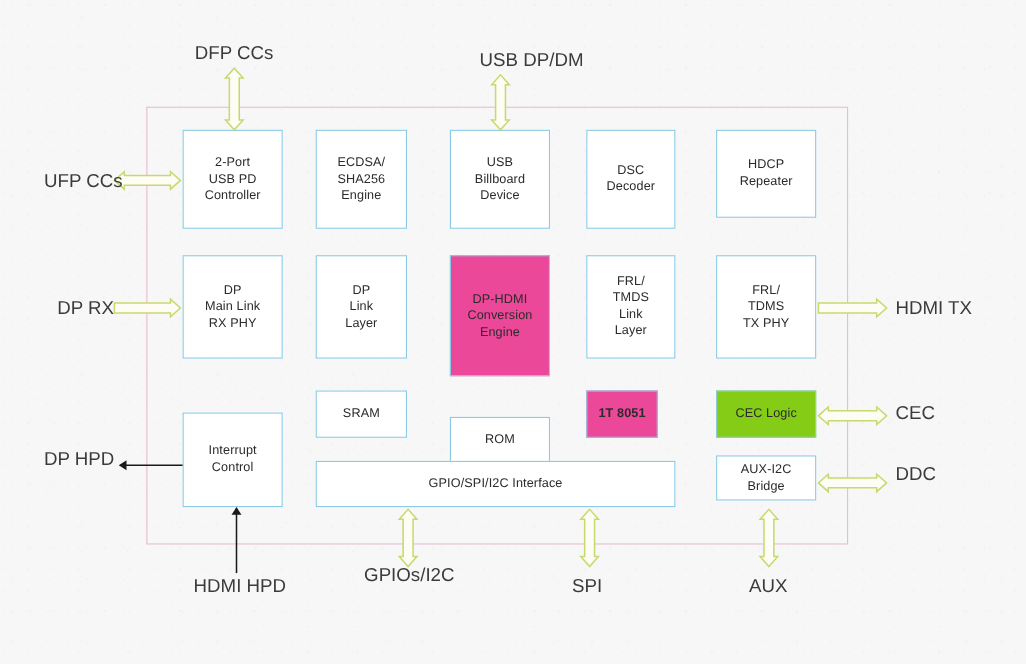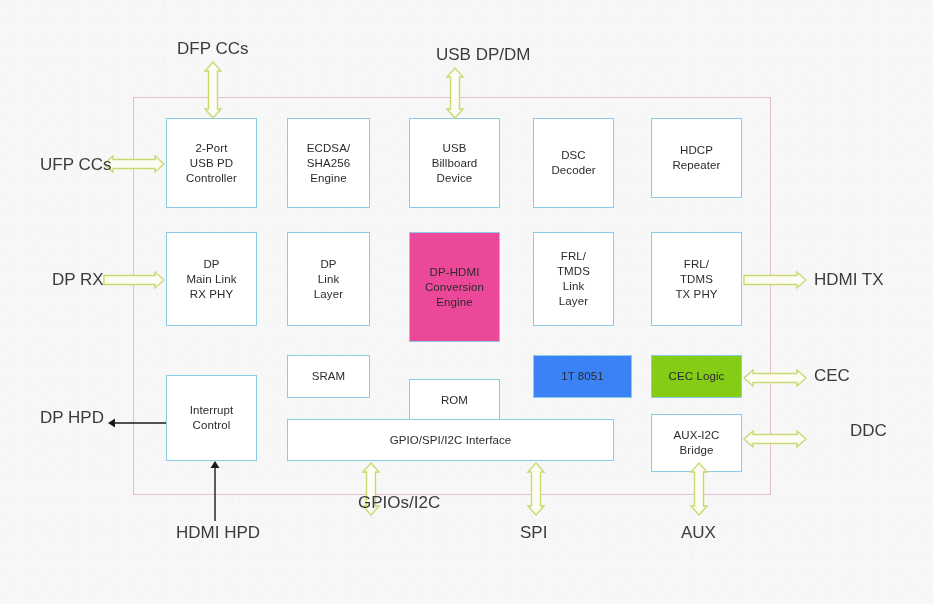--- a/index.html
+++ b/index.html
@@ -90,24 +90,24 @@
 TMDS
 Link
 Layer</div>
       <div class="blk" style="left: 651px; top: 232px; width: 91px; height: 94px; border-color: rgb(140, 203, 232); background: rgb(255, 255, 255);">FRL/
 TDMS
 TX PHY</div>
       <div class="blk" style="left: 166px; top: 375px; width: 91px; height: 86px; border-color: rgb(140, 203, 232); background: rgb(255, 255, 255);">Interrupt
 Control</div>
       <div class="blk" style="left: 287px; top: 355px; width: 83px; height: 43px; border-color: rgb(140, 203, 232); background: rgb(255, 255, 255);">SRAM</div>
       <div class="blk" style="left: 409px; top: 355px; width: 91px; height: 43px; border-color: rgb(140, 203, 232); background: rgb(255, 255, 255); margin-top: 24px;">ROM</div>
-      <div class="blk" style="left: 533px; top: 355px; width: 99px; height: 43px; border-color: rgb(140, 203, 232); background: #3b82f6;">1T 8051</div>
+      <div class="blk" style="left: 533px; top: 355px; width: 65px; height: 43px; border-color: rgb(140, 203, 232); background: #ec4899; font-weight: bold;">1T 8051</div>
       <div class="blk" style="left: 651px; top: 355px; width: 91px; height: 43px; border-color: rgb(140, 203, 232); background: #84cc16;">CEC Logic</div>
       <div class="blk" style="left: 287px; top: 419px; width: 327px; height: 42px; border-color: rgb(140, 203, 232); background: rgb(255, 255, 255);">GPIO/SPI/I2C Interface</div>
-      <div class="blk" style="left: 651px; top: 414px; width: 91px; height: 58px; border-color: rgb(140, 203, 232); background: rgb(255, 255, 255);">AUX-I2C
+      <div class="blk" style="left: 651px; top: 414px; width: 91px; height: 41px; border-color: rgb(140, 203, 232); background: rgb(255, 255, 255);">AUX-I2C
 Bridge</div>
     </div>
   <div id="ports-layer">
       <div class="arrow" style="left: 205px; top: 62px;">
         <svg width="16" height="56" viewBox="0 0 16 56">
           <polygon points="3.5,9 0,9 8,0 16,9 12.5,9 12.5,47 16,47 8,56 0,47 3.5,47" fill="#fdfdf6" stroke="#c9d96f" stroke-width="1.4" stroke-linejoin="miter"></polygon>
         </svg>
       </div>
       <div class="lbl" style="left: 177px; top: 42px;">DFP CCs</div>
       <div class="arrow" style="left: 447px; top: 68px;">
@@ -145,34 +145,34 @@
         <svg width="62" height="16" viewBox="0 0 62 16">
           <polygon points="9,3.5 53,3.5 53,0 62,8 53,16 53,12.5 9,12.5 9,16 0,8 9,0" fill="#fdfdf6" stroke="#c9d96f" stroke-width="1.4" stroke-linejoin="miter"></polygon>
         </svg>
       </div>
       <div class="lbl" style="left: 814px; top: 369px;">CEC</div>
       <div class="arrow" style="left: 744px; top: 431px;">
         <svg width="62" height="16" viewBox="0 0 62 16">
           <polygon points="9,3.5 53,3.5 53,0 62,8 53,16 53,12.5 9,12.5 9,16 0,8 9,0" fill="#fdfdf6" stroke="#c9d96f" stroke-width="1.4" stroke-linejoin="miter"></polygon>
         </svg>
       </div>
-      <div class="lbl" style="left: 814px; top: 424px; margin-left: 36px;">DDC</div>
+      <div class="lbl" style="left: 814px; top: 424px;">DDC</div>
       <div class="arrow" style="left: 208px; top: 461px;">
         <svg width="14" height="60" viewBox="0 0 14 60">
           <line x1="7" x2="7" y1="60" y2="1" stroke="#1a1a1a" stroke-width="1.4"></line>
           <polygon points="7,0 2.5,7 11.5,7" fill="#1a1a1a"></polygon>
         </svg>
       </div>
       <div class="lbl" style="left: 176px; top: 526px;">HDMI HPD</div>
       <div class="arrow" style="left: 363px; top: 463px;">
         <svg width="16" height="52" viewBox="0 0 16 52">
           <polygon points="3.5,9 0,9 8,0 16,9 12.5,9 12.5,43 16,43 8,52 0,43 3.5,43" fill="#fdfdf6" stroke="#c9d96f" stroke-width="1.4" stroke-linejoin="miter"></polygon>
         </svg>
       </div>
-      <div class="lbl" style="left: 331px; top: 496px; margin-left: 27px;">GPIOs/I2C</div>
+      <div class="lbl" style="left: 331px; top: 516px;">GPIOs/I2C</div>
       <div class="arrow" style="left: 528px; top: 463px;">
         <svg width="16" height="52" viewBox="0 0 16 52">
           <polygon points="3.5,9 0,9 8,0 16,9 12.5,9 12.5,43 16,43 8,52 0,43 3.5,43" fill="#fdfdf6" stroke="#c9d96f" stroke-width="1.4" stroke-linejoin="miter"></polygon>
         </svg>
       </div>
       <div class="lbl" style="left: 520px; top: 526px;">SPI</div>
       <div class="arrow" style="left: 691px; top: 463px;">
         <svg width="16" height="52" viewBox="0 0 16 52">
           <polygon points="3.5,9 0,9 8,0 16,9 12.5,9 12.5,43 16,43 8,52 0,43 3.5,43" fill="#fdfdf6" stroke="#c9d96f" stroke-width="1.4" stroke-linejoin="miter"></polygon>
         </svg>

